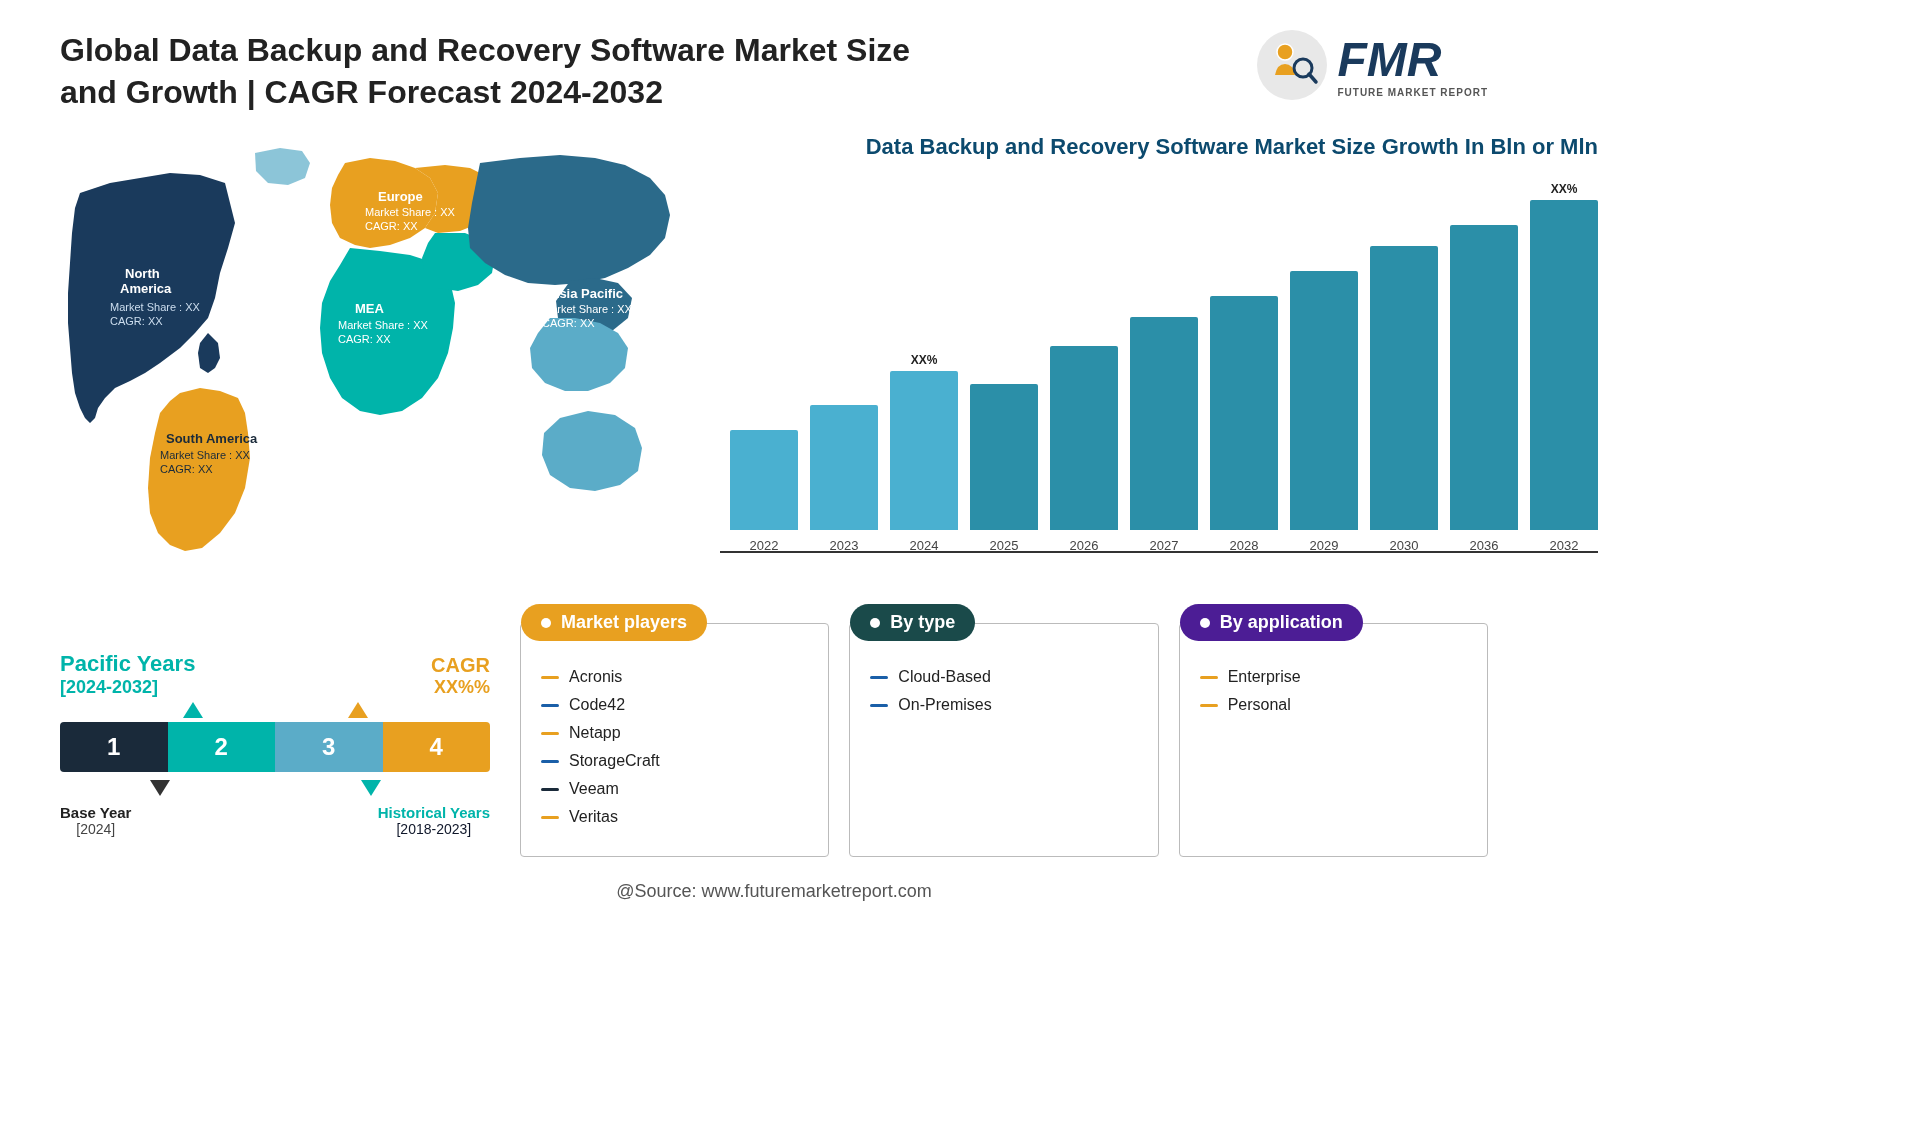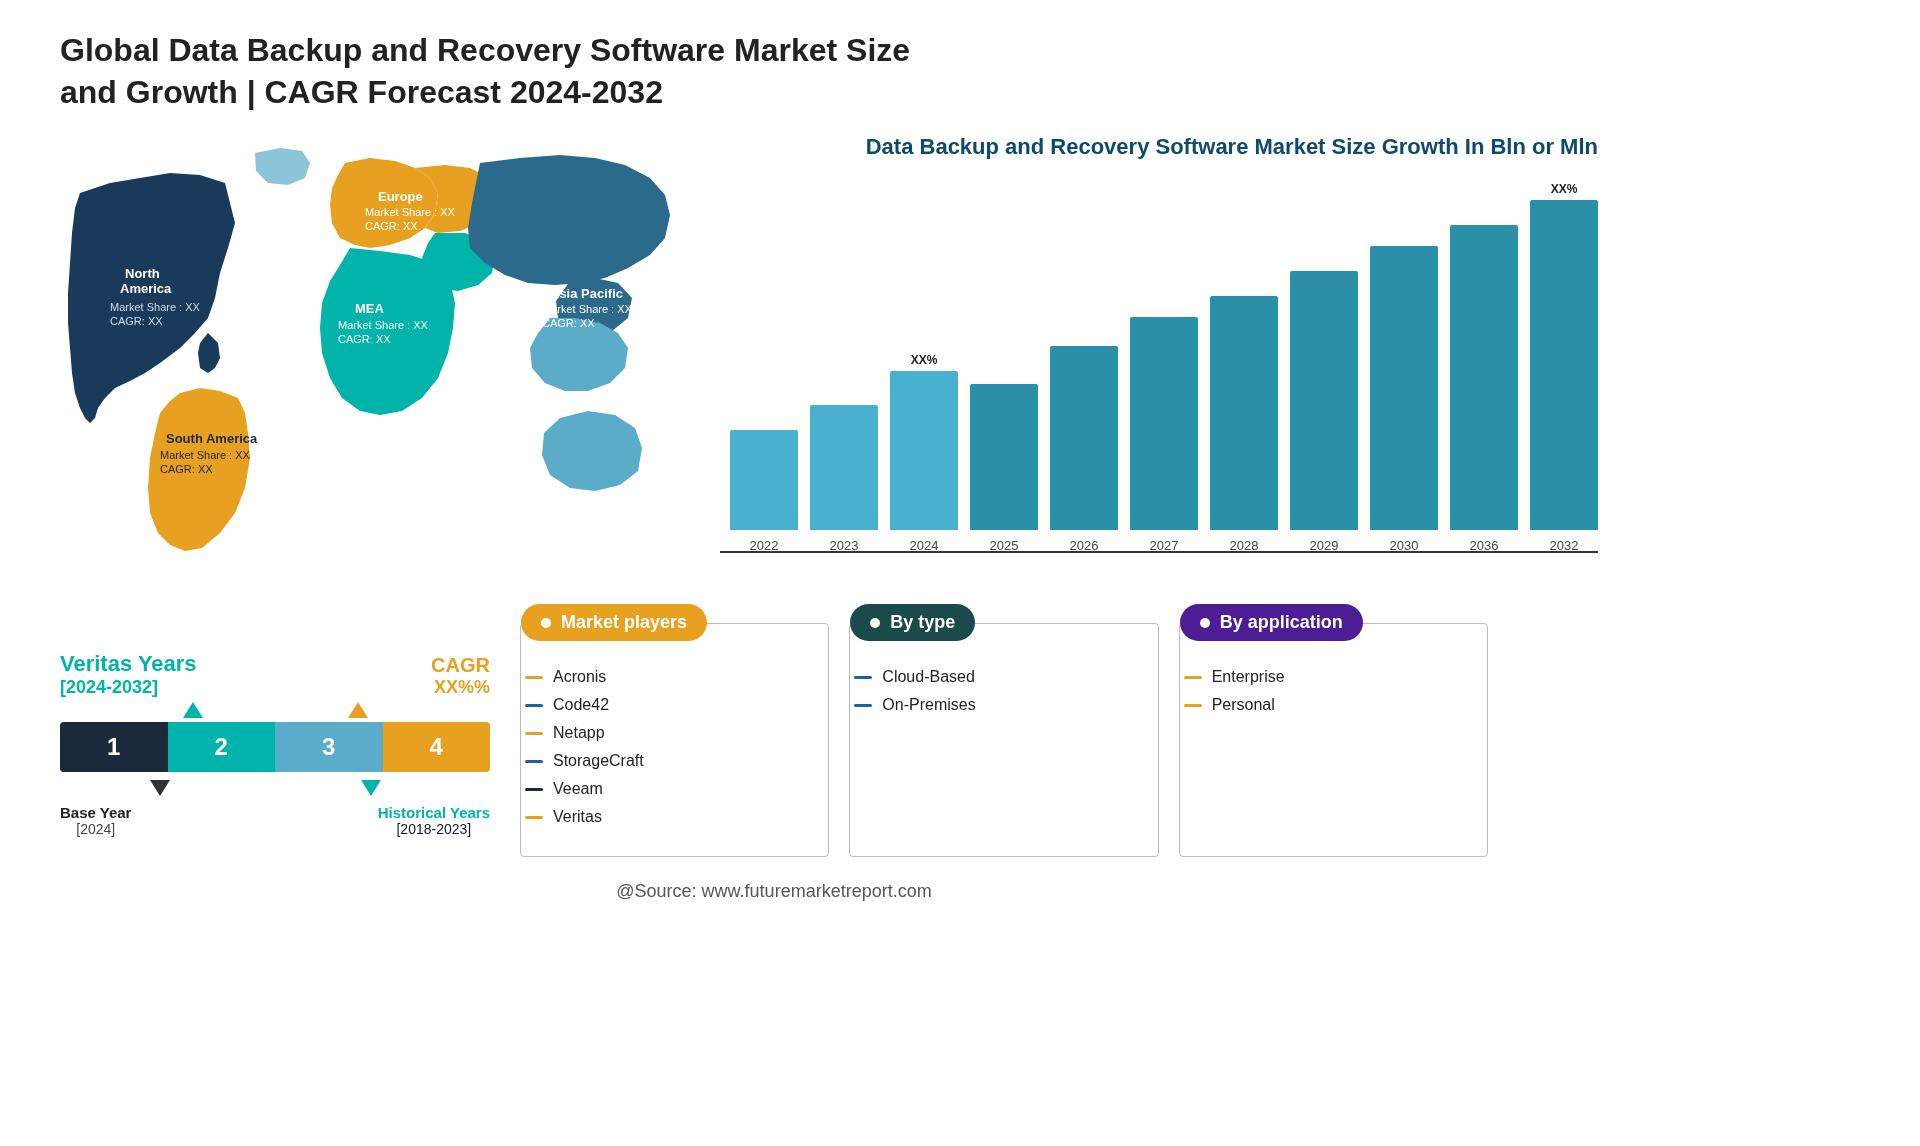--- a/index.html
+++ b/index.html
@@ -191,21 +191,21 @@
       flex: 1;
       display: flex;
       gap: 20px;
     }
     .info-col {
       flex: 1;
       border: 1.5px solid #bbb;
       border-radius: 4px;
       overflow: visible;
       position: relative;
-      padding: 16px 20px 20px 4px;
+      padding: 16px 20px 20px 20px;
     }
     .info-col-header {
       position: absolute;
       top: -20px;
       left: 0;
       padding: 8px 20px;
       border-radius: 20px;
       font-size: 18px;
       font-weight: 700;
       color: #fff;
@@ -265,20 +265,37 @@
       color: #555;
     }
   </style>
 </head>
 <body>
 
 <div class="page-container">
 
   <div class="header">
     <div class="header-title">Global Data Backup and Recovery Software  Market Size and Growth | CAGR Forecast 2024-2032</div>
+    <div class="logo-area">
+
+      <svg class="logo-icon" viewBox="0 0 70 70" fill="none" xmlns="http://www.w3.org/2000/svg">
+        <circle cx="35" cy="35" r="35" fill="#e8e8e8"></circle>
+
+        <circle cx="28" cy="22" r="8" fill="#e8a020" stroke="#fff" stroke-width="1.5"></circle>
+        <path d="M18 45 Q20 34 28 34 Q36 34 38 45" fill="#e8a020"></path>
+        <circle cx="46" cy="38" r="9" stroke="#1a3a5c" stroke-width="3" fill="none"></circle>
+        <line x1="52" y1="44" x2="59" y2="52" stroke="#1a3a5c" stroke-width="3.5" stroke-linecap="round"></line>
+      </svg>
+      <div>
+        <div style="display:flex; align-items:baseline; gap:4px;">
+          <span style="font-size:48px; font-weight:900; color:#1a3a5c; font-style:italic;">FMR</span>
+        </div>
+        <div style="font-size:10px; color:#555; font-weight:700; letter-spacing:1px; text-transform:uppercase;">FUTURE MARKET REPORT</div>
+      </div>
+    </div>
   </div>
 
   <div class="top-section">
 
     <div class="map-container">
       <svg viewBox="0 0 620 450" width="620" height="450">
 
         <path d="M20,60 L50,50 L80,45 L110,40 L140,42 L165,50 L170,70 L175,90 L168,115 L160,140 L155,165 L148,185 L135,200 L120,215 L100,230 L85,240 L70,248 L55,255 L45,265 L38,275 L35,285 L30,290 L25,285 L20,275 L15,260 L12,240 L10,215 L8,190 L8,160 L10,130 L12,100 L15,75 Z" fill="#1a3a5c"></path>
 
         <path d="M148,200 L158,210 L160,225 L155,235 L148,240 L140,235 L138,220 L140,210 Z" fill="#1a3a5c"></path>
@@ -389,21 +406,21 @@
         </div>
     </div>
 
   </div>
 
   <div class="bottom-section">
 
     <div class="timeline-segment">
       <div class="forecast-row">
         <div>
-          <div style="font-size:22px; font-weight:700; color:#00b4aa;">Veritas Years</div>
+          <div style="font-size:22px; font-weight:700; color:#00b4aa;">Pacific Years</div>
           <div style="font-size:18px; font-weight:700; color:#00b4aa;">[2024-2032]</div>
         </div>
         <div style="text-align:right;">
           <div style="font-size:20px; font-weight:700; color:#e8a020;margin-top:31px;">CAGR</div>
           <div style="font-size:18px; font-weight:700; color:#e8a020;">XX%%</div>
         </div>
       </div>
 
       <div style="display:flex; justify-content:space-between; padding: 0 50px 4px 50px;">
         <div class="triangle-up-teal"></div>

